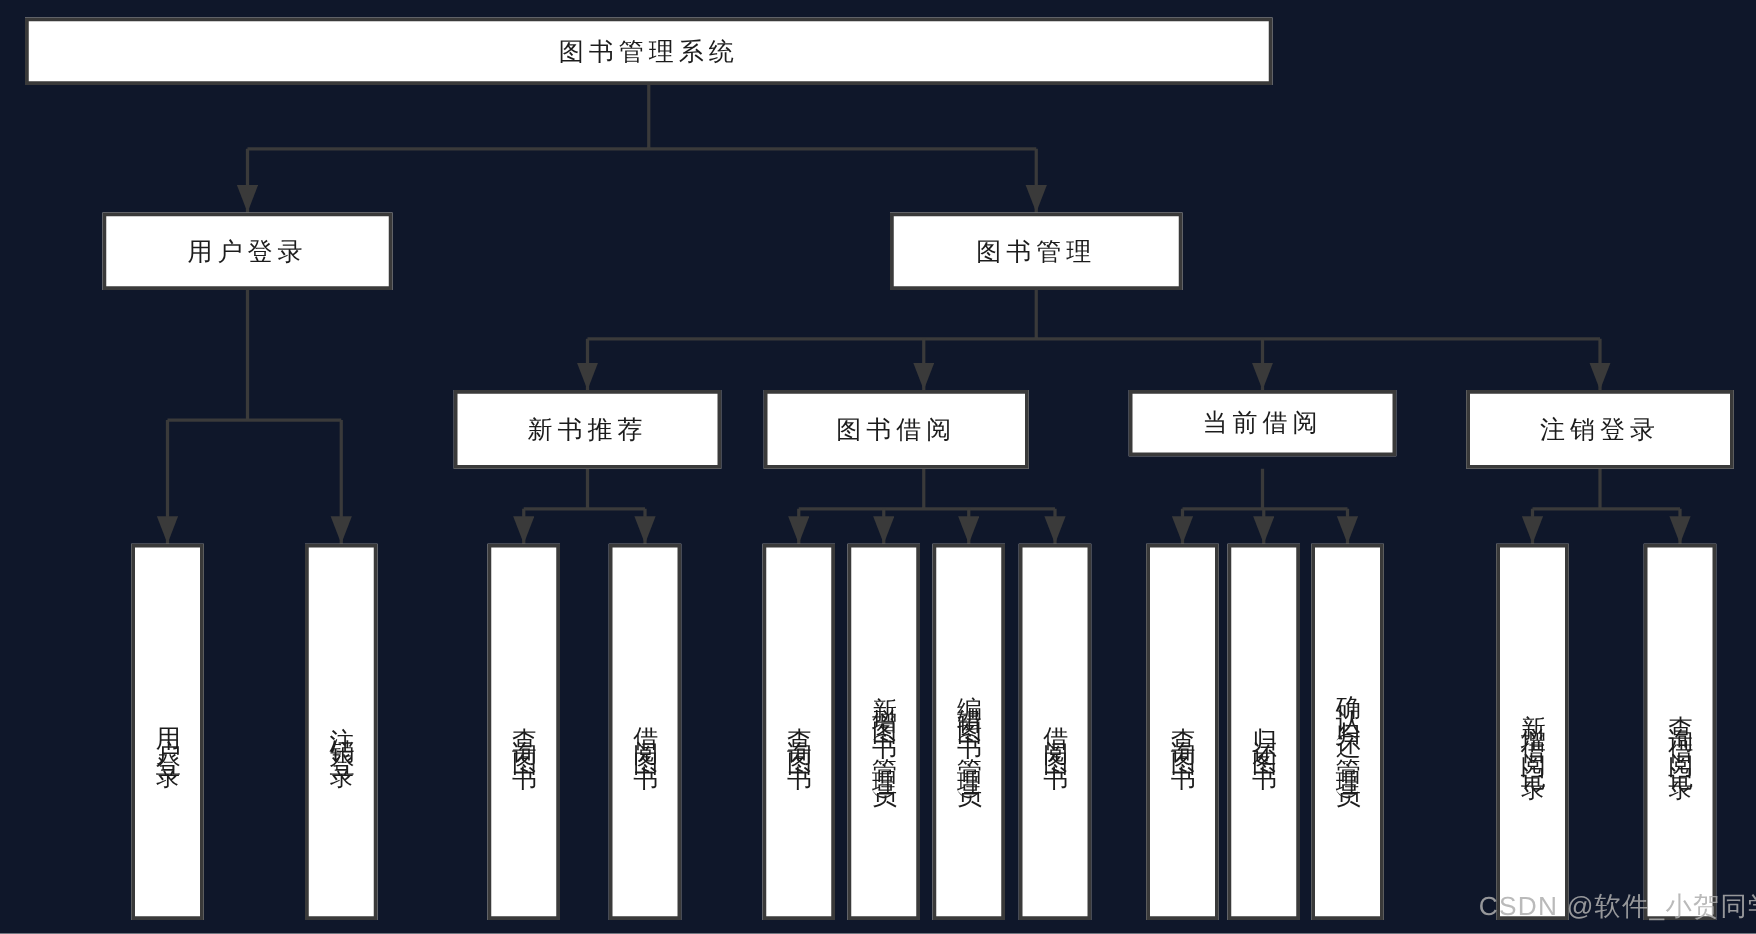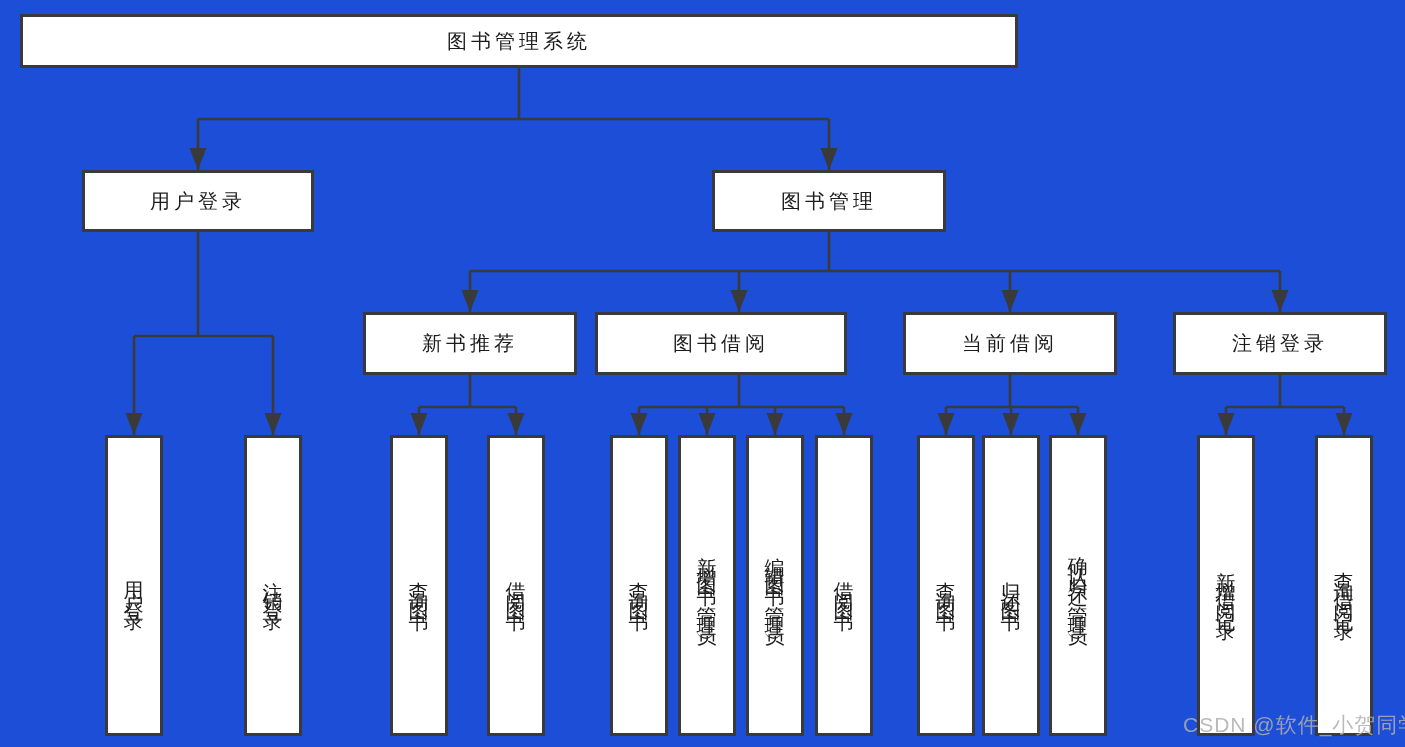--- a/index.html
+++ b/index.html
@@ -1,20 +1,20 @@
 <!DOCTYPE html>
 <html><head>
 <meta charset="utf-8">
 <style>
   html, body { margin: 0; padding: 0; background: #ffffff; }
   #canvas {
     position: relative;
     width: 1405px;
     height: 747px;
-    background: #1d4ed8;
+    background: #0f172a;
     font-family: "Liberation Sans", "DejaVu Sans", sans-serif;
     overflow: hidden;
   }
   #connectors {
     position: absolute;
     left: 0; top: 0;
     width: 1405px; height: 747px;
   }
   .cline {
     stroke: #3a3a3a;
@@ -121,24 +121,24 @@
   <div class="box hbox" style="left:82px;top:170px;width:232px;height:62px">
     <span>用户登录</span>
   </div>
   <div class="box hbox" style="left:712px;top:170px;width:234px;height:62px">
     <span>图书管理</span>
   </div>
 
   <div class="box hbox" style="left:363px;top:312px;width:214px;height:63px">
     <span>新书推荐</span>
   </div>
-  <div class="box hbox" style="left:595px;top:312px;width:252px;height:63px">
+  <div class="box hbox" style="left:611px;top:312px;width:212px;height:63px">
     <span>图书借阅</span>
   </div>
-  <div class="box hbox" style="left:903px;top:312px;width:214px;height:63px">
+  <div class="box hbox" style="left:903px;top:312px;width:214px;height:53px">
     <span>当前借阅</span>
   </div>
   <div class="box hbox" style="left:1173px;top:312px;width:214px;height:63px">
     <span>注销登录</span>
   </div>
 
   <div class="box vbox" style="left:105px;top:435px;width:58px;height:301px">
     <span>用户登录</span>
   </div>
   <div class="box vbox" style="left:244px;top:435px;width:58px;height:301px">

